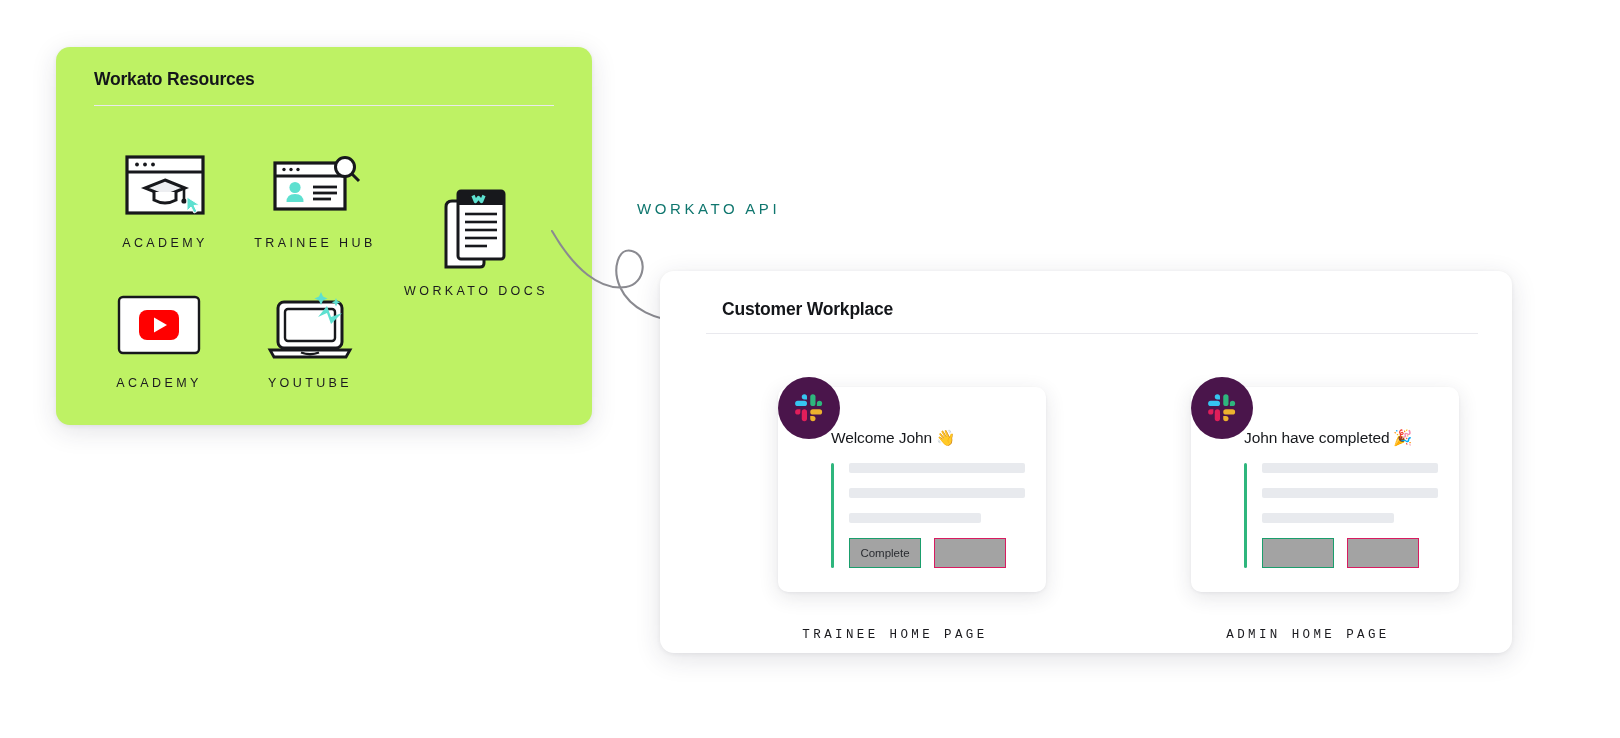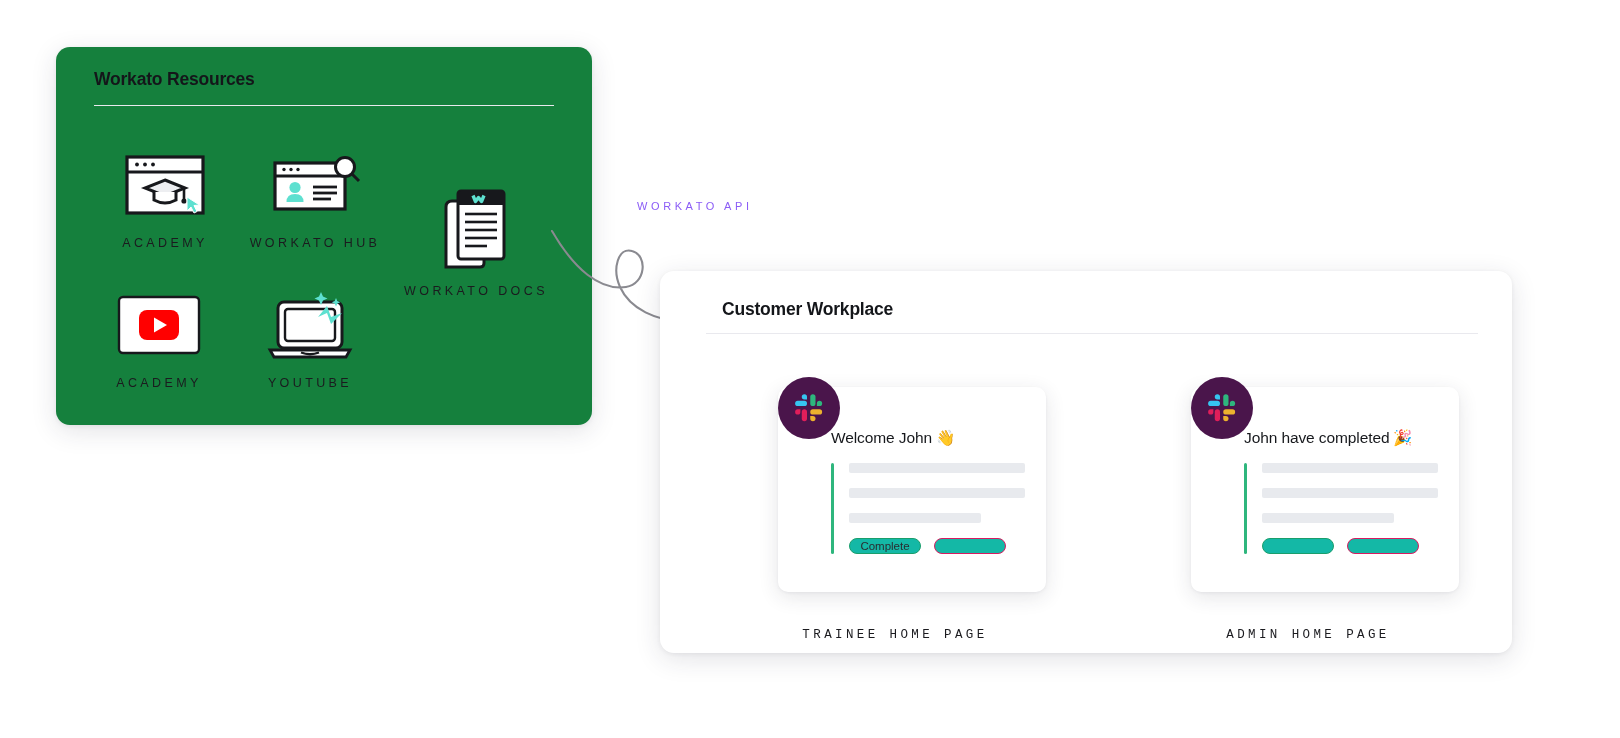--- a/index.html
+++ b/index.html
@@ -8,21 +8,21 @@
     background: #ffffff;
     font-family: "Liberation Sans", sans-serif;
     overflow: hidden;
   }
   .stage { position: relative; width: 1620px; height: 738px; background: #fff; }
 
   
   .resources-panel {
     position: absolute; left: 56px; top: 47px;
     width: 536px; height: 378px;
-    background: #15803d;
+    background: #bef264;
     border-radius: 14px;
     box-shadow: 0 6px 26px rgba(40,40,60,0.13), 0 1px 4px rgba(40,40,60,0.07);
   }
   .panel-title {
     position: absolute; left: 38px; top: 22px;
     font-size: 17.5px; font-weight: bold; color: #14161a;
     letter-spacing: -0.2px;
   }
   .panel-rule {
     position: absolute; left: 38px; top: 58px;
@@ -44,21 +44,21 @@
   
   .pos-academy    { left: 34px;  top: 0px; }
   .pos-producthub { left: 184px; top: 0px; }
   .pos-docs       { left: 345px; top: 48px; }
   .pos-youtube    { left: 28px;  top: 140px; }
   .pos-webinars   { left: 179px; top: 140px; }
 
   
   .api-label {
     position: absolute; left: 637px; top: 200px;
-    font-size: 11px; letter-spacing: 3.6px; color: #8b5cf6;
+    font-size: 15px; letter-spacing: 3.6px; color: #0f766e;
   }
   .arrow-svg { position: absolute; left: 548px; top: 225px; }
 
   
   .workplace-panel {
     position: absolute; left: 660px; top: 271px;
     width: 852px; height: 382px;
     background: #ffffff; border-radius: 14px;
     box-shadow: 0 6px 26px rgba(40,40,60,0.13), 0 1px 4px rgba(40,40,60,0.07);
   }
@@ -99,23 +99,23 @@
   .msg-accent {
     position: absolute; left: 0; top: 0; bottom: 0;
     width: 3px; background: #2eb67d; border-radius: 2px;
   }
   .skel { height: 10px; background: #e8eaee; border-radius: 2px; margin-bottom: 15px; }
   .skel.w100 { width: 176px; }
   .skel.w90  { width: 176px; }
   .skel.w70  { width: 132px; }
   .btn-row { display: flex; gap: 13px; margin-top: 3px; }
   .pill {
-    height: 16px; min-width: 72px; border-radius: 8px;
+    height: 30px; min-width: 72px; border-radius: 0;
     display: flex; align-items: center; justify-content: center;
-    font-size: 11.5px; color: #2a2c31; background: #14b8a6;
+    font-size: 11.5px; color: #2a2c31; background: #a3a3a3;
   }
   .pill.green { border: 1.6px solid #1a9e6c; }
   .pill.pink  { border: 1.6px solid #d81b60; width: 72px; }
 
   .block-caption {
     margin-top: 36px; text-align: center; width: 300px;
     font-size: 12.5px; letter-spacing: 3.4px; color: #1b1b1f; font-family: Liberation Mono, monospace;
   }
 </style>
 </head>
@@ -162,21 +162,21 @@
             <path d="M17.5 49 Q17.5 41 26 41 Q34.5 41 34.5 49 Z" fill="#5ee0d0"></path>
 
             <line x1="44" y1="34" x2="68" y2="34" stroke="#17181c" stroke-width="2.8"></line>
             <line x1="44" y1="40" x2="68" y2="40" stroke="#17181c" stroke-width="2.8"></line>
             <line x1="44" y1="46" x2="62" y2="46" stroke="#17181c" stroke-width="2.8"></line>
 
             <circle cx="76" cy="14" r="9.5" fill="#fff" stroke="#17181c" stroke-width="3"></circle>
             <line x1="83" y1="21" x2="90" y2="28" stroke="#17181c" stroke-width="3"></line>
           </svg>
         </div>
-        <div class="res-label">WORKATO HUB</div>
+        <div class="res-label">TRAINEE HUB</div>
       </div>
 
       <div class="res-item pos-docs">
         <div class="res-icon-wrap">
           <svg width="92" height="92" viewBox="0 0 92 92">
             <path d="M16 20 Q16 14 22 14 L54 14 L54 76 Q54 80 50 80 L16 80 Z" fill="#fff" stroke="#17181c" stroke-width="3"></path>
             <rect x="28" y="4" width="46" height="68" rx="3" fill="#fff" stroke="#17181c" stroke-width="3"></rect>
             <path d="M28 7 Q28 4 31 4 L71 4 Q74 4 74 7 L74 18 L28 18 Z" fill="#17181c"></path>
             <path d="M43 8.5 L45.5 14.5 L48.5 10.5 L51.5 14.5 L54 8.5" fill="none" stroke="#5ee0d0" stroke-width="3.4" stroke-linejoin="round"></path>
             <line x1="35" y1="27" x2="67" y2="27" stroke="#17181c" stroke-width="2.6"></line>

